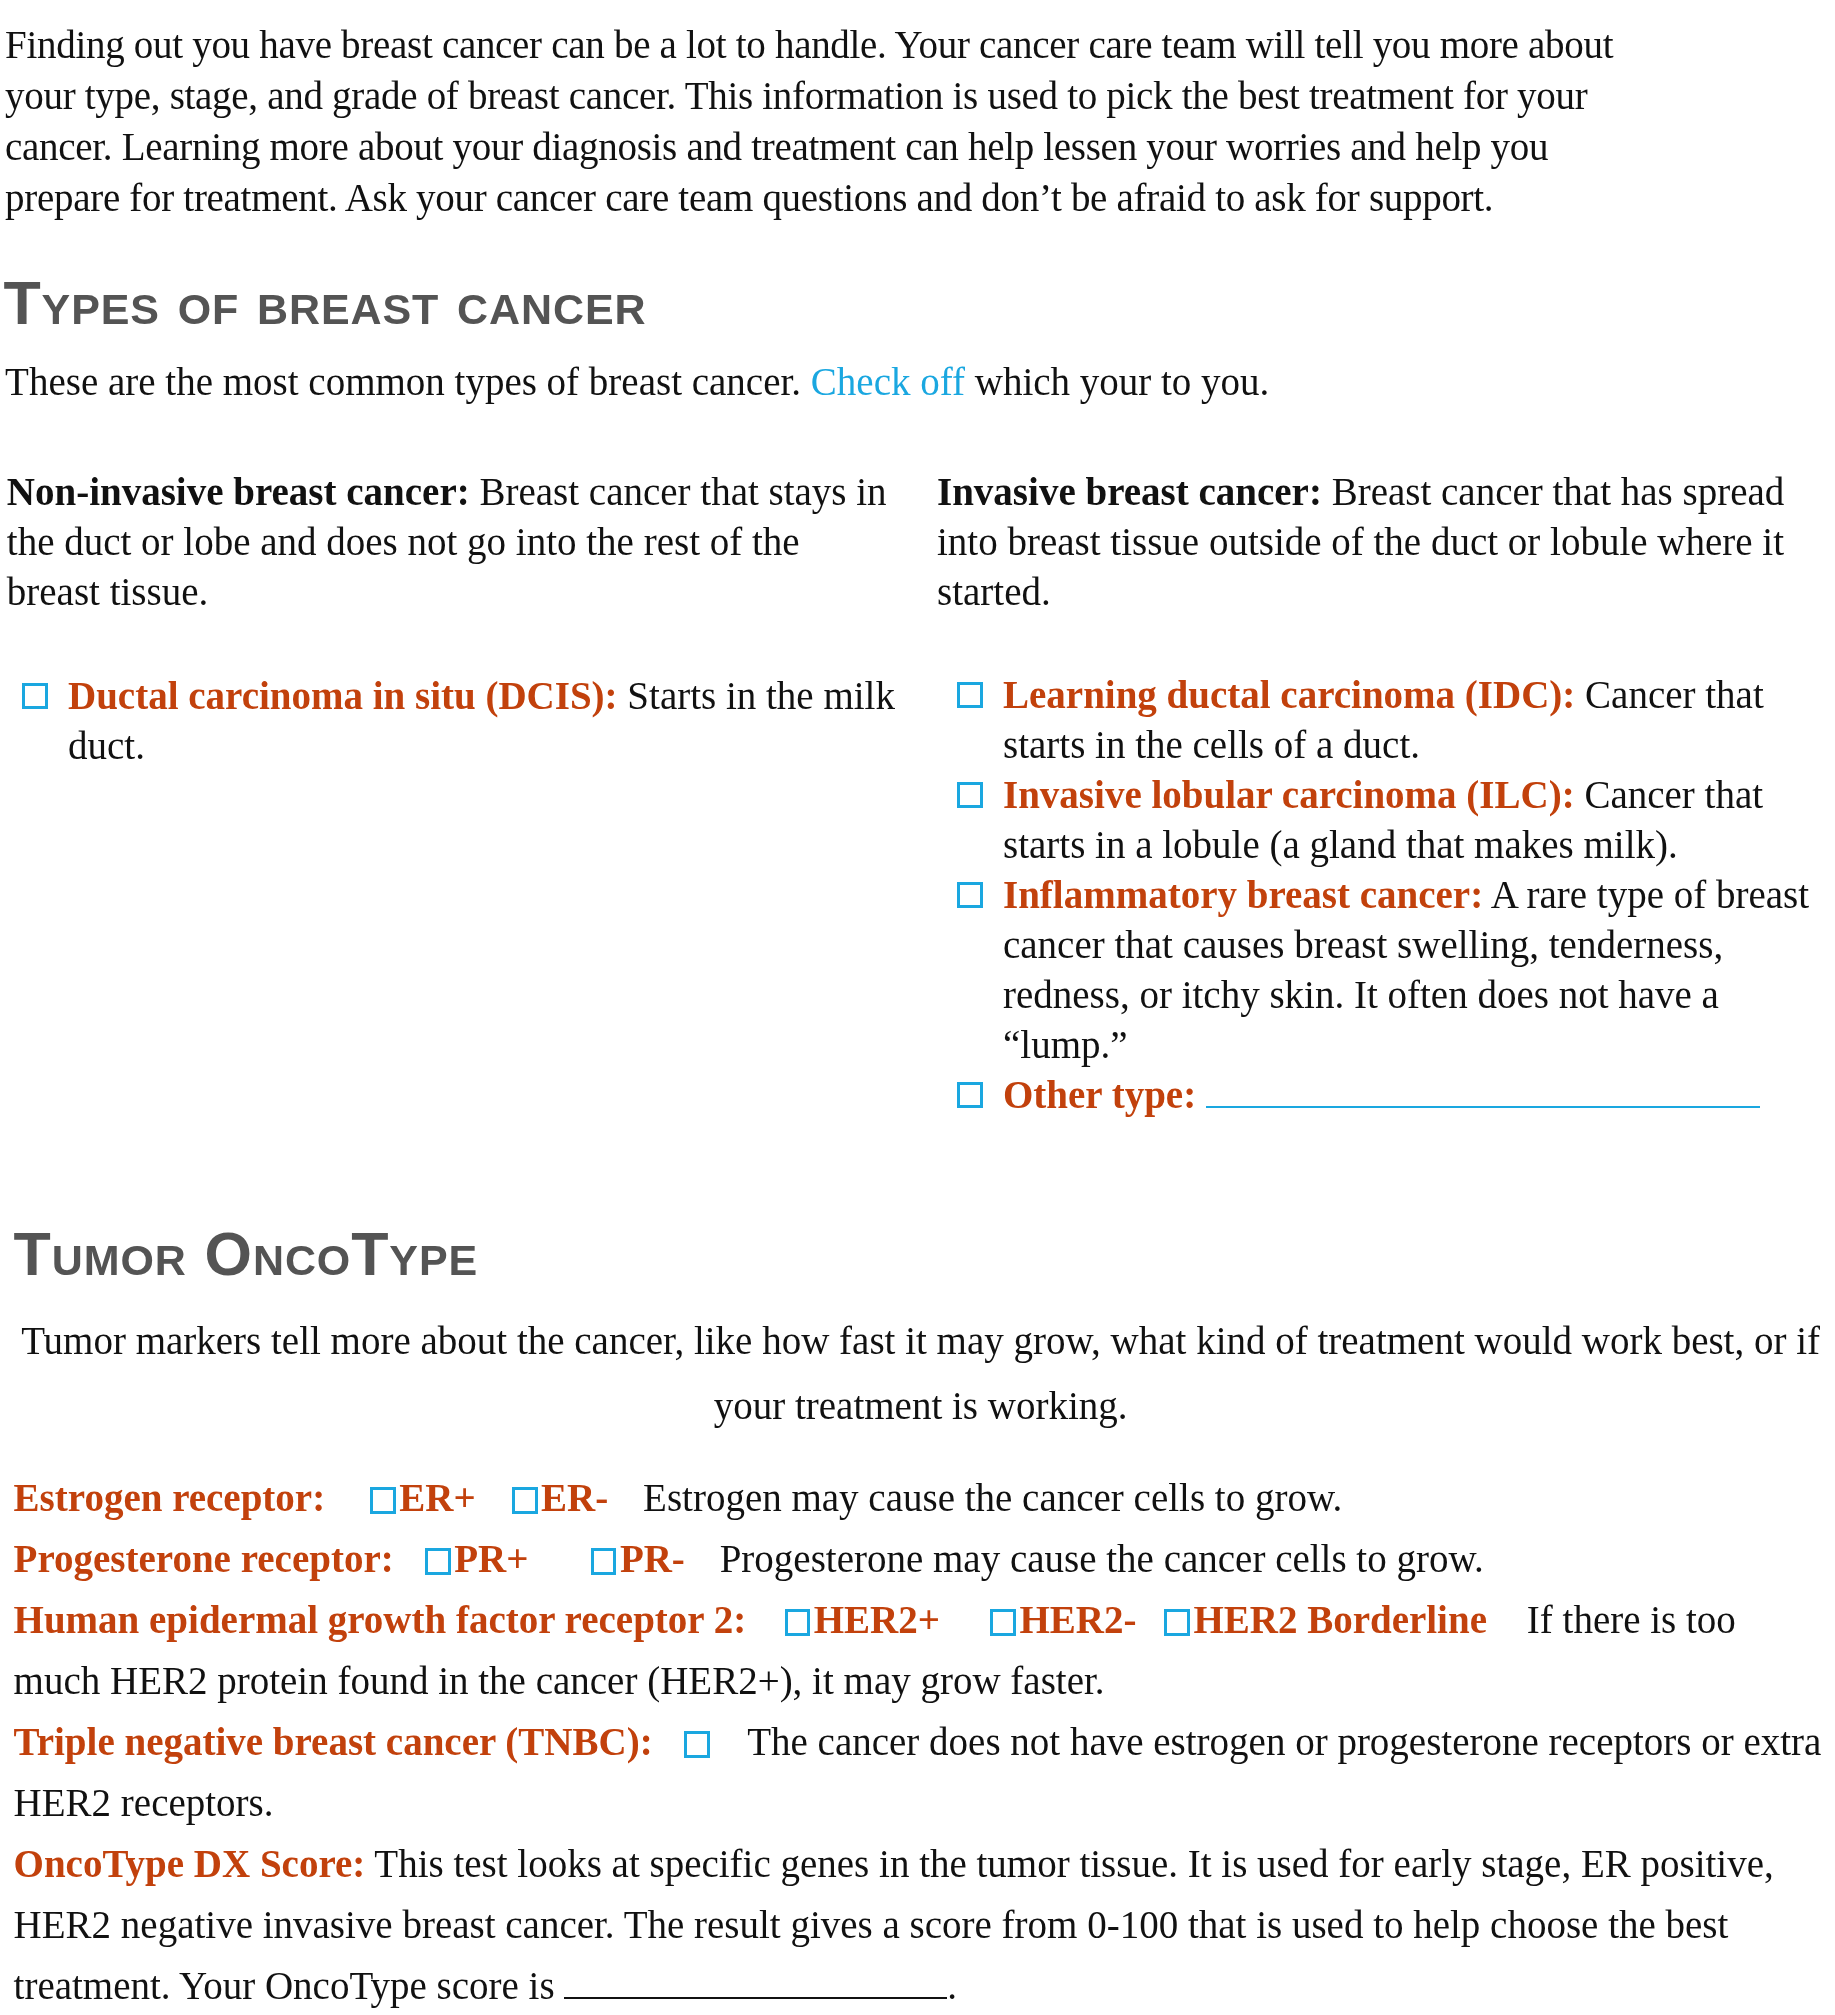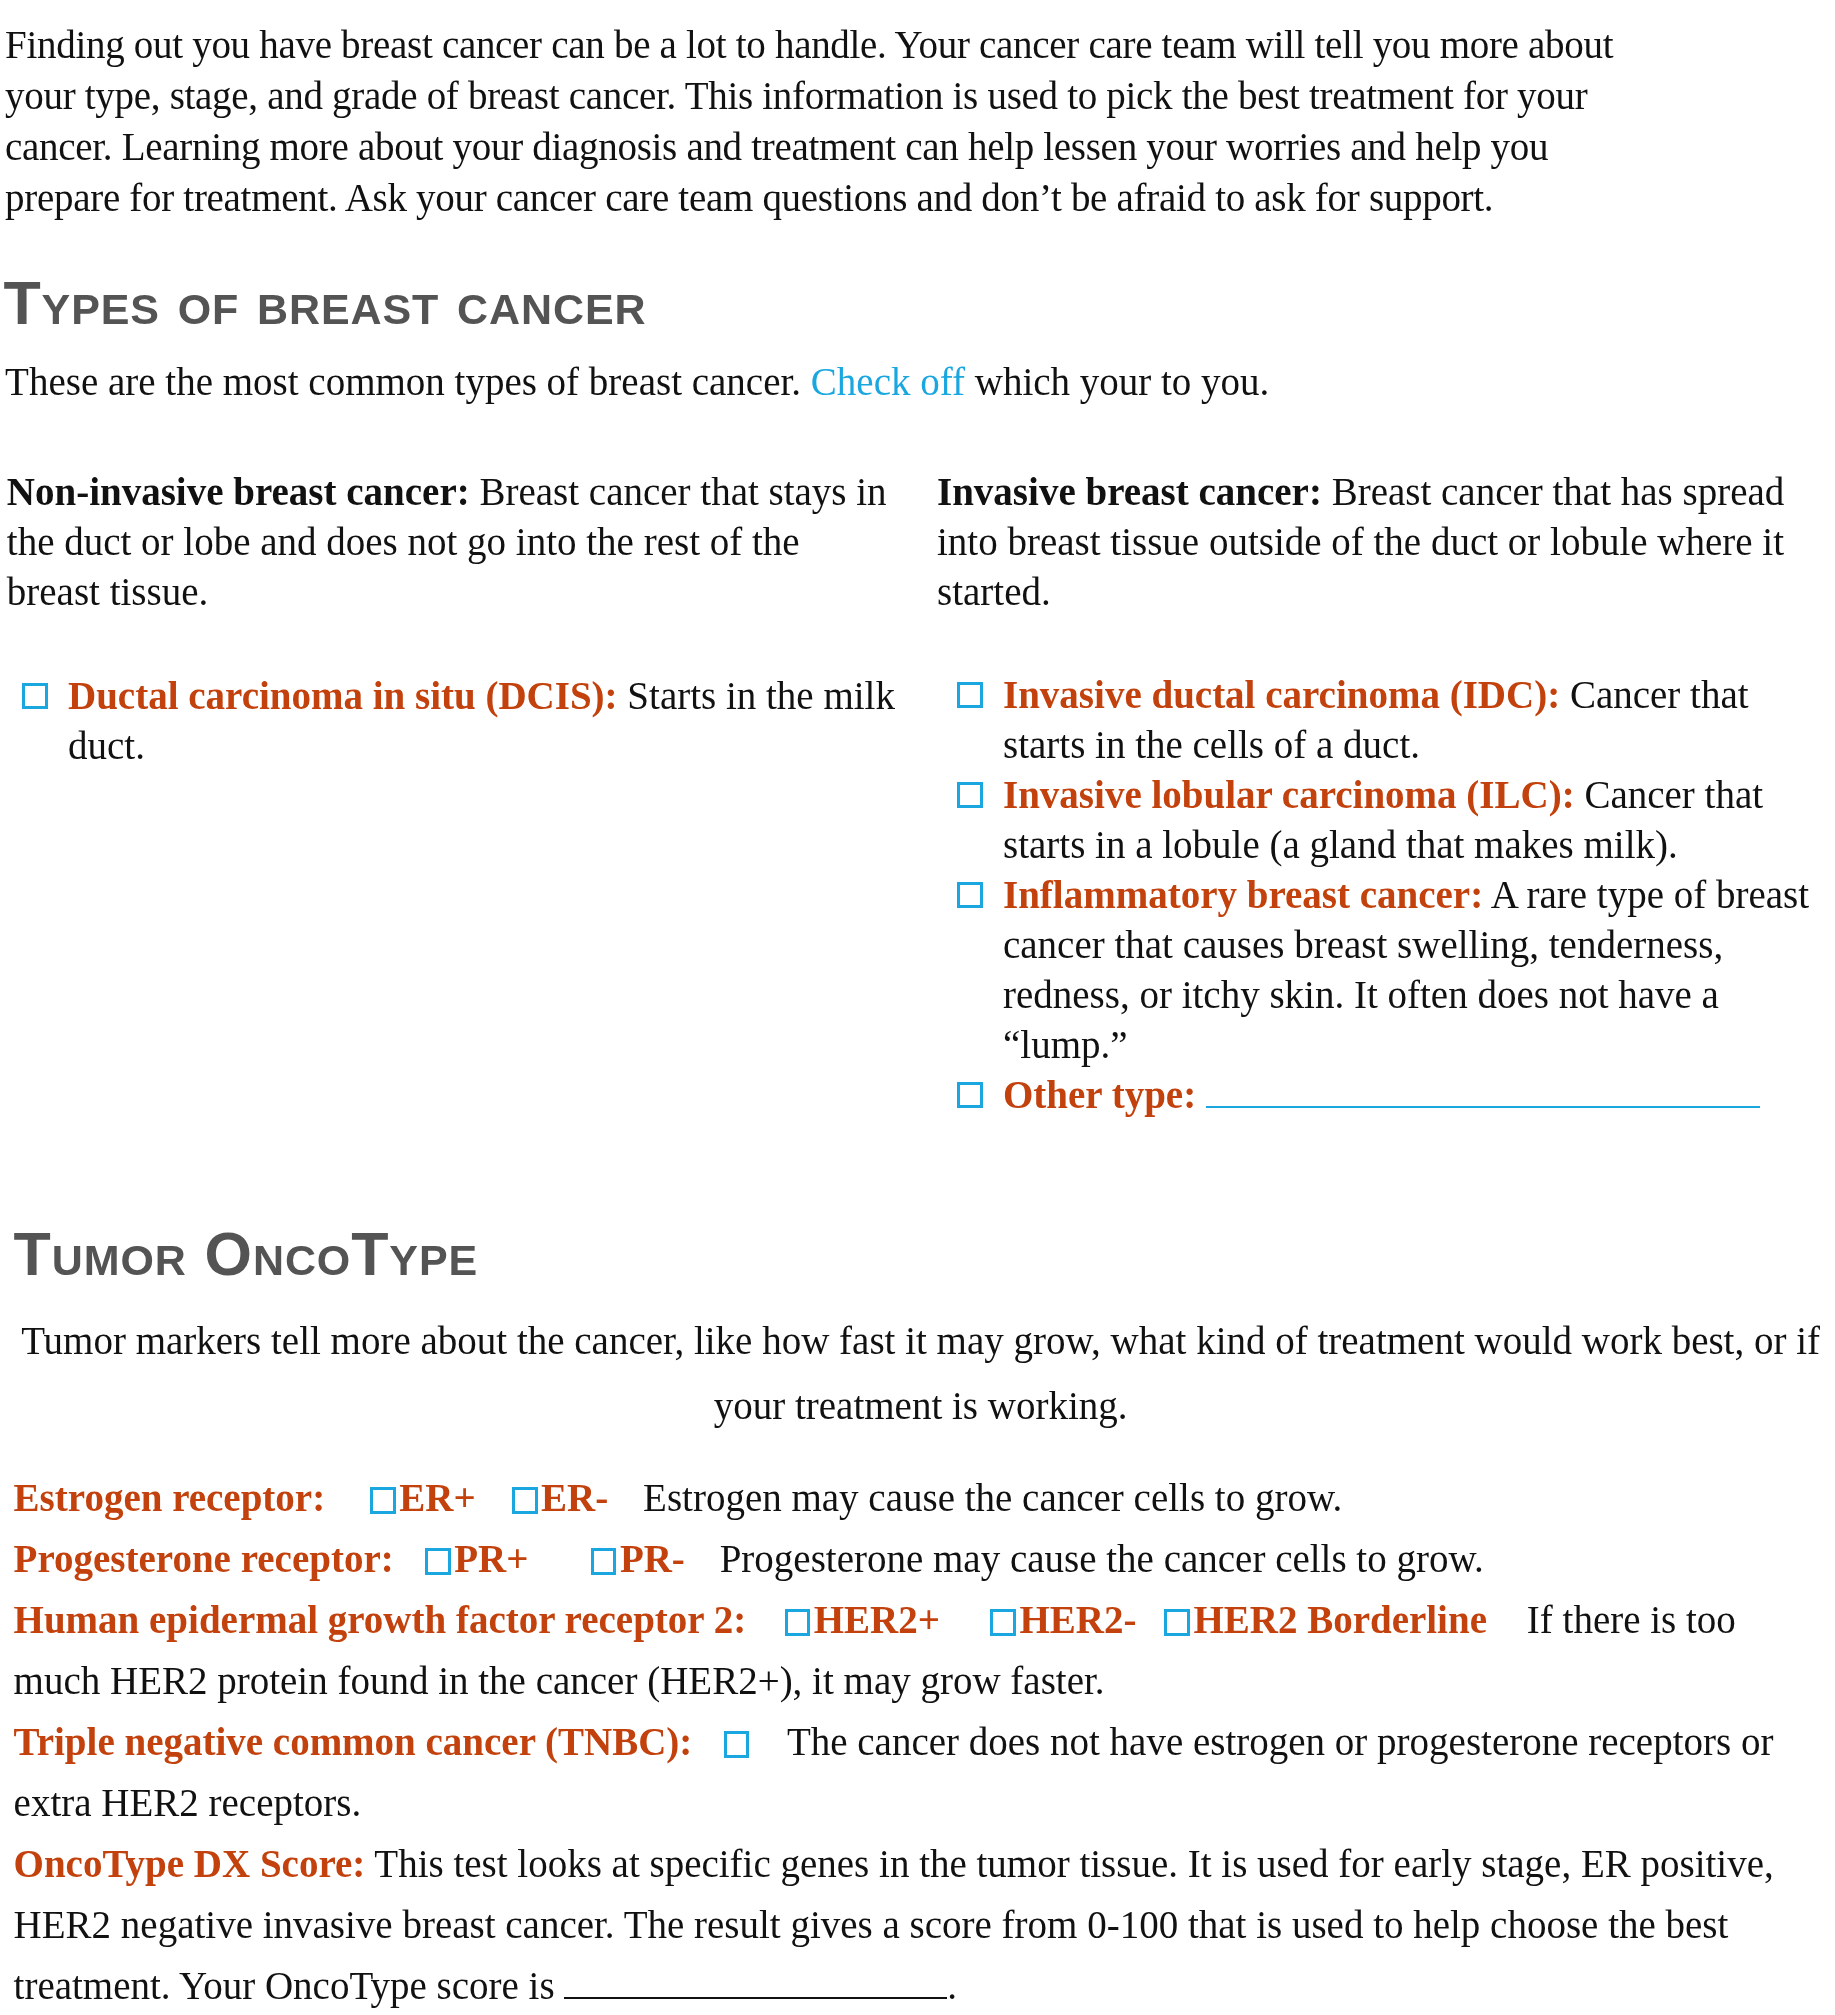--- a/index.html
+++ b/index.html
@@ -61,21 +61,21 @@
   <div class="item">
     <span class="cb"></span>
     <span class="bb">Ductal carcinoma in situ (DCIS):</span>
     <span>Starts in the milk duct.</span>
   </div>
 </div>
 
 <div class="list listR">
   <div class="item">
     <span class="cb"></span>
-    <span class="bb">Invasive ductal carcinoma (IDC):</span>
+    <span class="bb">Learning ductal carcinoma (IDC):</span>
     <span>Cancer that starts in the cells of a duct.</span>
   </div>
   <div class="item">
     <span class="cb"></span>
     <span class="bb">Invasive lobular carcinoma (ILC):</span>
     <span>Cancer that starts in a lobule (a gland that makes milk).</span>
   </div>
   <div class="item">
     <span class="cb"></span>
     <span class="bb">Inflammatory breast cancer:</span>
@@ -116,21 +116,21 @@
     <span class="gap" style="width:19px"></span>
     <span class="cbi"></span><span class="bb">HER2+</span>
     <span class="gap" style="width:31px"></span>
     <span class="cbi"></span><span class="bb">HER2-</span>
     <span class="gap" style="width:8.5px"></span>
     <span class="cbi"></span><span class="bb">HER2 Borderline</span>
     <span class="gap" style="width:20.4px"></span>
     <span>If there is too much HER2 protein found in the cancer (HER2+), it may grow faster.</span>
   </div>
   <div>
-    <span class="bb">Triple negative common cancer (TNBC):</span>
+    <span class="bb">Triple negative breast cancer (TNBC):</span>
     <span class="gap" style="width:12px"></span>
     <span class="cbi"></span>
     <span class="gap" style="width:15.3px"></span>
     <span>The cancer does not have estrogen or progesterone receptors or extra HER2 receptors.</span>
   </div>
   <div>
     <span class="bb">OncoType DX Score:</span>
     <span>This test looks at specific genes in the tumor tissue. It is used for early stage, ER positive, HER2 negative invasive breast cancer. The result gives a score from 0-100 that is used to help choose the best treatment. Your OncoType score is</span>
     <span class="blank" style="width:383px;"></span><span>.</span>
   </div>

